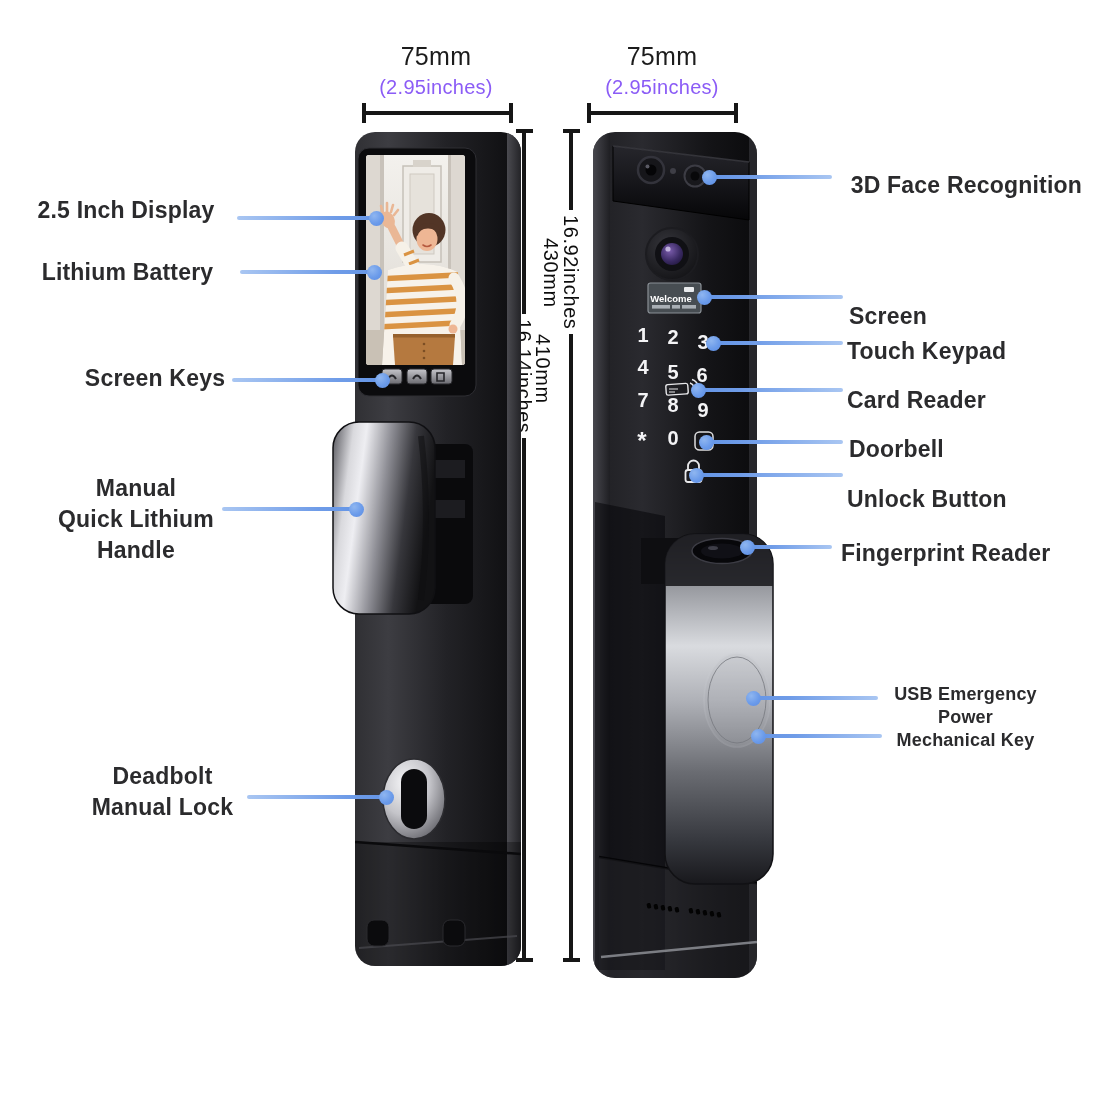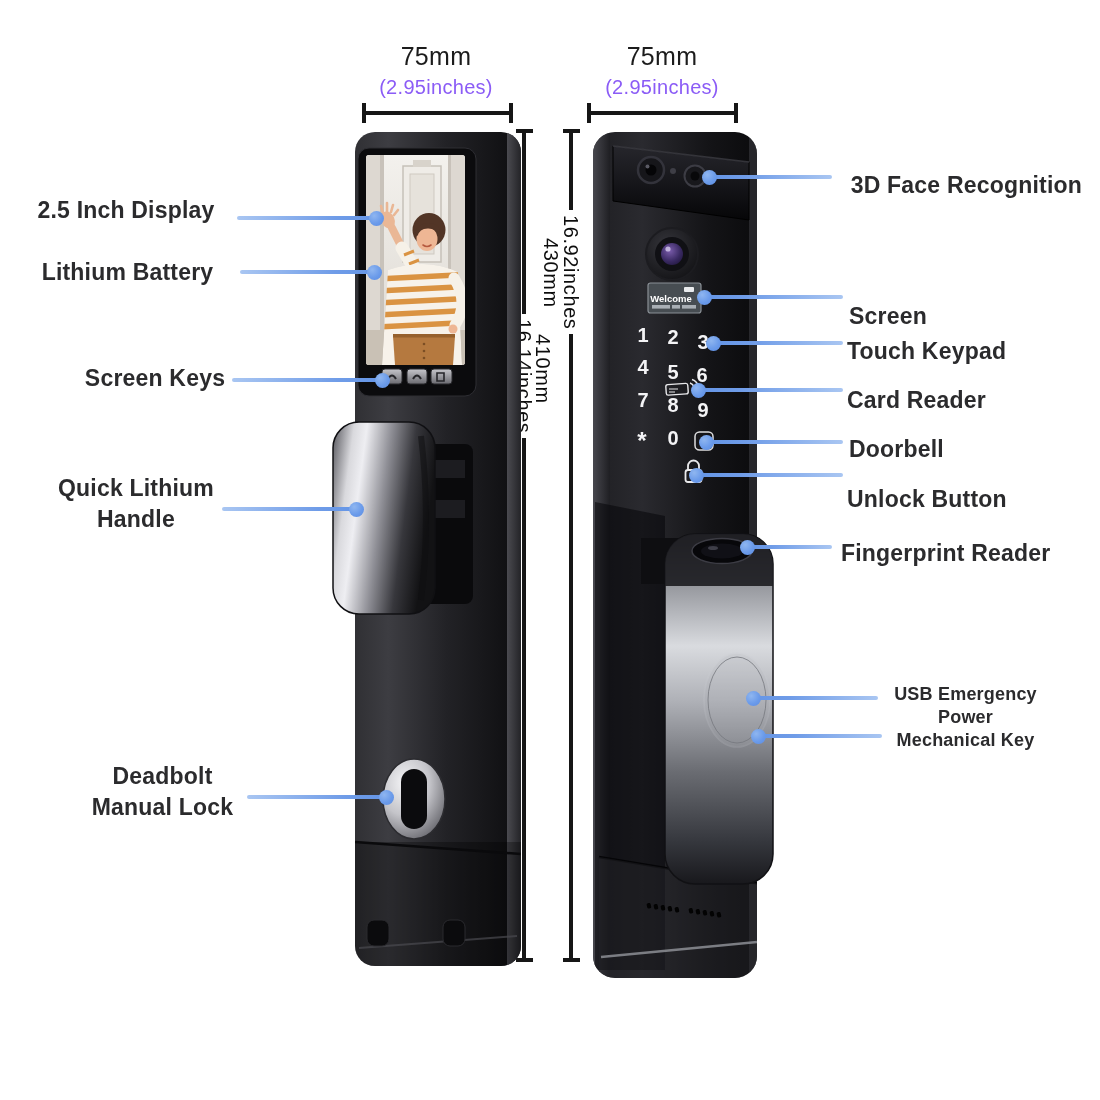--- a/index.html
+++ b/index.html
@@ -322,20 +322,21 @@
   <div class="leader to-right" style="left:240px;top:270px;width:136px;">
       <span class="dot at-right"></span>
     </div>
 
   <div class="lbl left-col" style="left:55px;top:363px;width:200px;">Screen Keys</div>
   <div class="leader to-right" style="left:232px;top:378px;width:152px;">
       <span class="dot at-right"></span>
     </div>
 
   <div class="lbl left-col" style="left:30px;top:473px;width:212px;">
+    <div>Manual</div>
     <div>Quick Lithium</div>
     <div>Handle</div>
   </div>
   <div class="leader to-right" style="left:222px;top:507px;width:136px;">
       <span class="dot at-right"></span>
     </div>
 
   <div class="lbl left-col" style="left:55px;top:761px;width:215px;">
     <div>Deadbolt</div>
     <div>Manual Lock</div>

